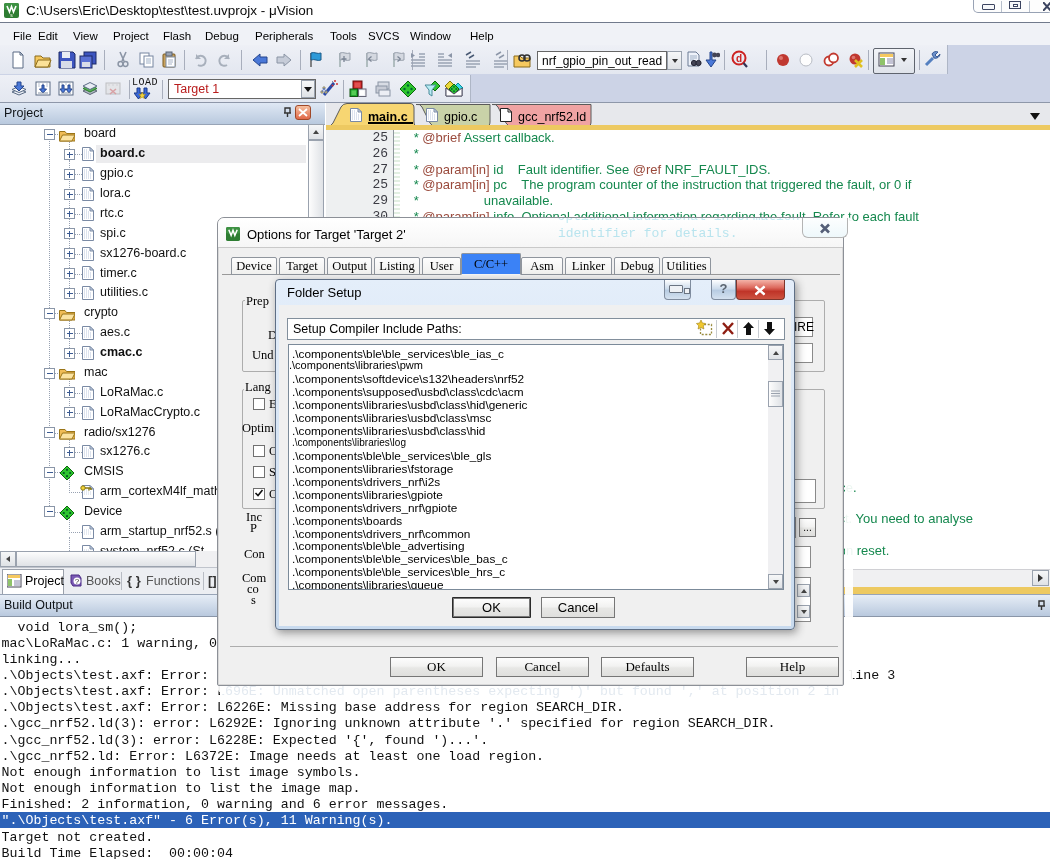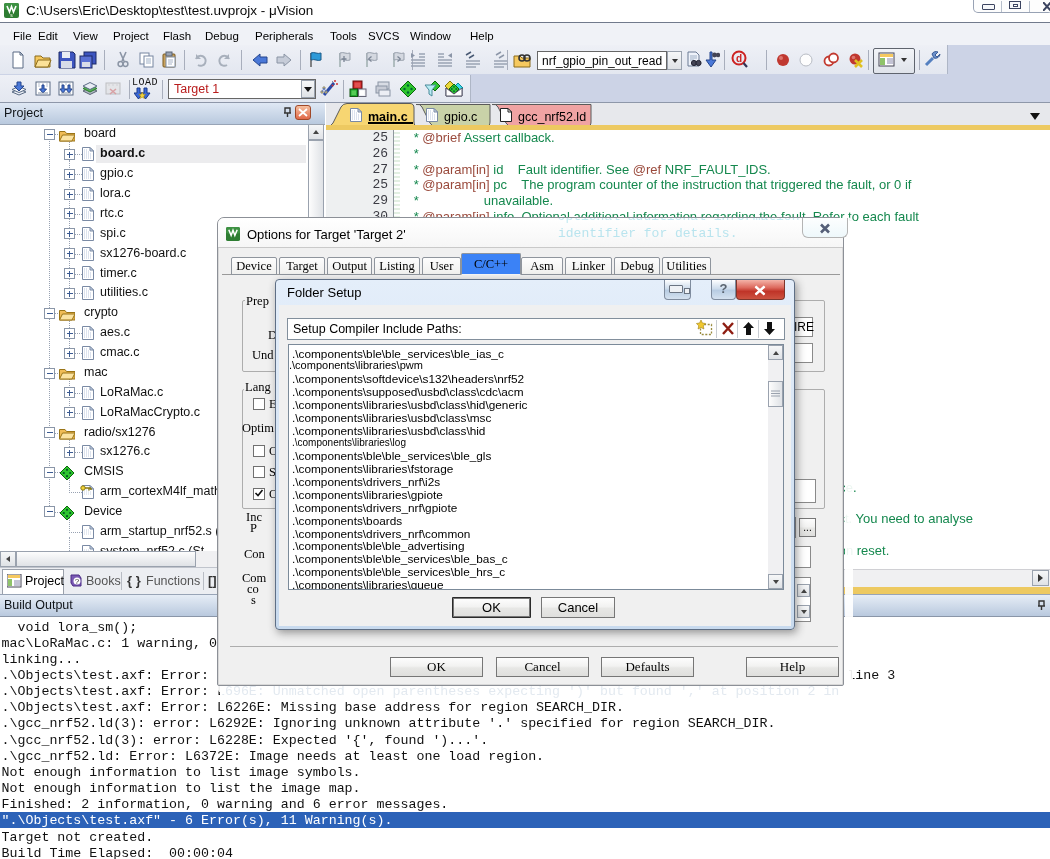--- a/index.html
+++ b/index.html
@@ -445,21 +445,21 @@
     </svg>
 <div class="trow" style="left:100px;top:201px;font-weight:normal">aes.c</div>
 <div class="hdot" style="left:75px;top:229px;width:7px"></div>
 <div class="ebox plus" style="left:64px;top:224px">
       <i></i>
       <b></b>
     </div>
 <svg class="ab" style="left:82px;top:222px" width="12" height="14" viewBox="0 0 12 14">
       <use href="#fico"></use>
     </svg>
-<div class="trow" style="left:100px;top:221px;font-weight:normal">cmac.c</div>
+<div class="trow" style="left:100px;top:221px;font-weight:bold">cmac.c</div>
 <div class="hdot" style="left:55px;top:249px;width:5px"></div>
 <div class="ebox" style="left:44px;top:244px">
       <i></i>
     </div>
 <svg class="ab" style="left:59px;top:242px" width="16" height="16" viewBox="0 0 16 16">
       <use href="#fold"></use>
     </svg>
 <div class="trow" style="left:84px;top:241px">mac</div>
 <div class="hdot" style="left:75px;top:269px;width:7px"></div>
 <div class="ebox plus" style="left:64px;top:263px">

